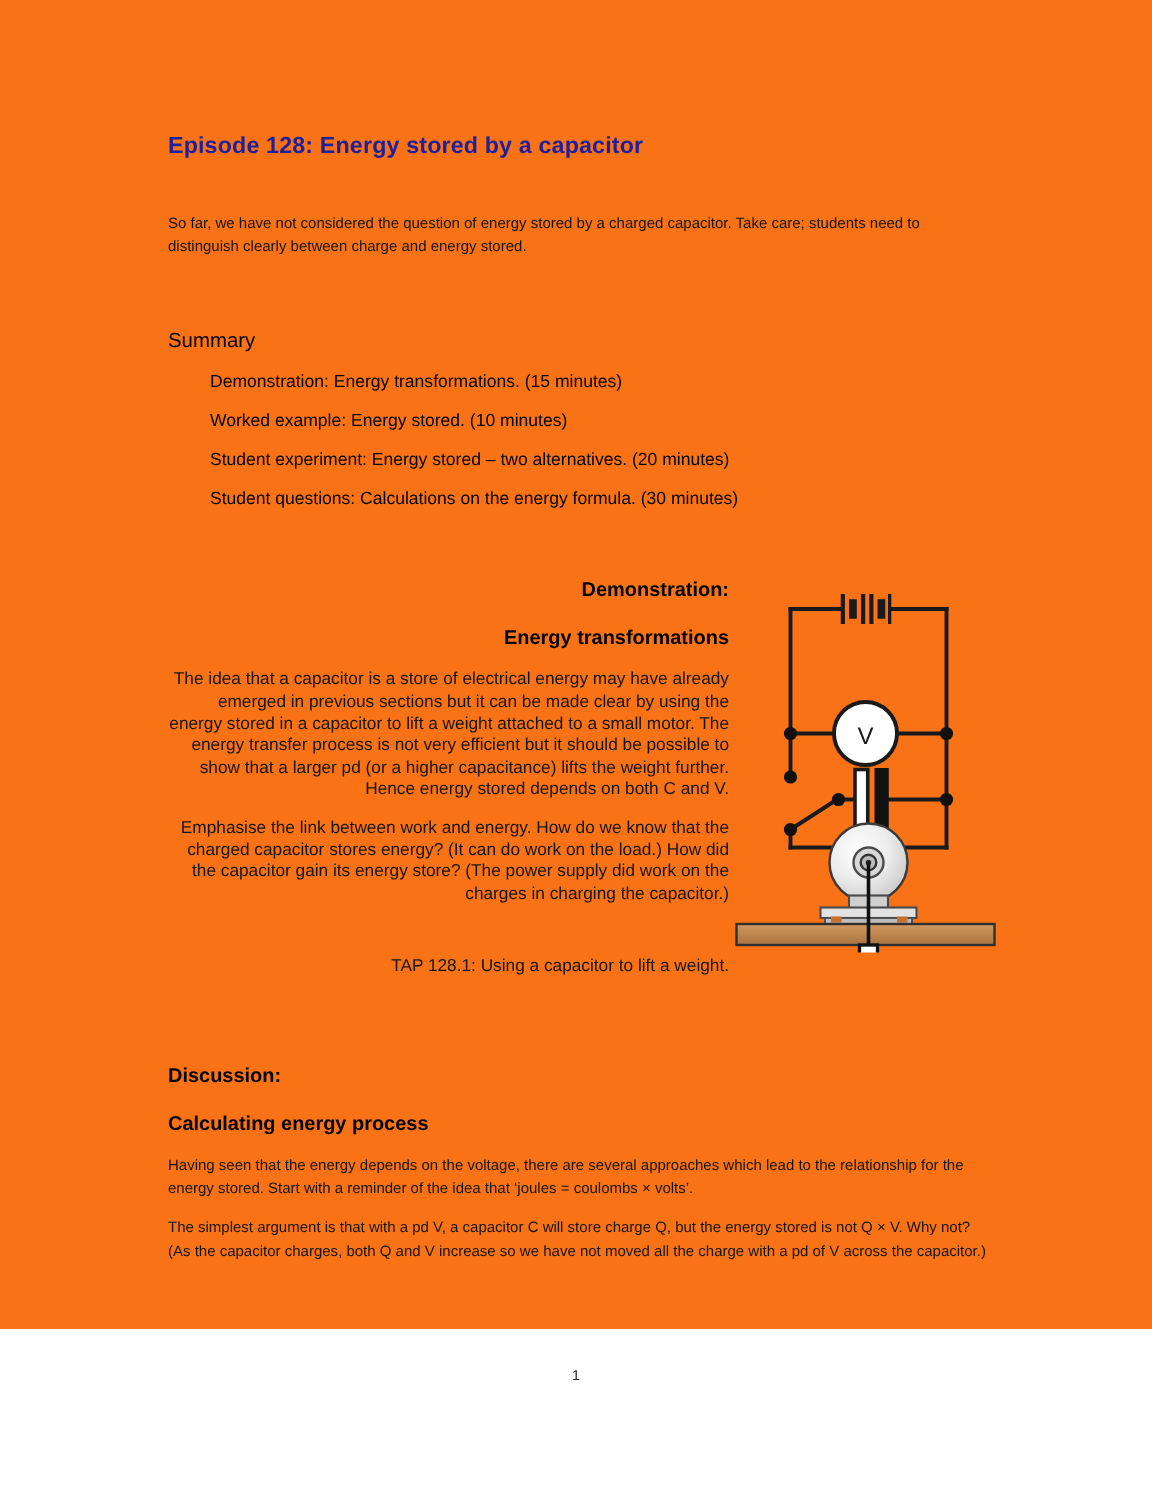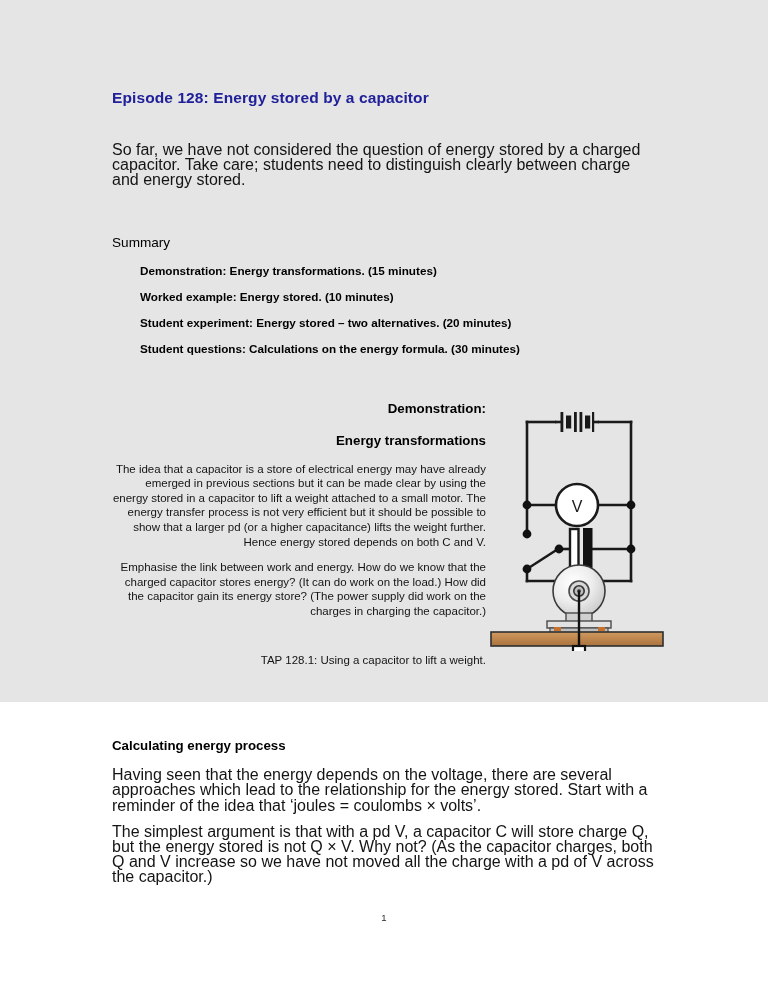--- a/index.html
+++ b/index.html
@@ -14,42 +14,42 @@
     position: relative;
     font-family: "Liberation Sans", sans-serif;
     color: #000000;
     overflow: hidden;
   }
 
   .page {
     position: absolute;
     left: 0; top: 0;
     width: 768px;
-    height: 702px;
-    background: #e5e5e5;
+    height: 886px;
+    background: #f97316;
   }
 
   .content {
     position: absolute;
     left: 112px;
     top: 88px;
     width: 546px;
   }
 
   h1.doc-title {
     font-size: 15.5px;
     font-weight: bold;
     color: #20209A;
     margin: 0 0 0 0;
     letter-spacing: 0.1px;
     line-height: 20px;
   }
 
   p.body-text {
-    font-size: 16px;
+    font-size: 10px;
     line-height: 15.2px;
     margin: 0;
     color: #141414;
   }
 
   .gap-1 { height: 34px; }
   .gap-3 { height: 46px; }
   .gap-4 { height: 12px; }
   .gap-6 { height: 44px; }
   .gap-7 { height: 14px; }
@@ -61,21 +61,21 @@
     line-height: 18px;
     color: #000;
   }
 
   .summary-list {
     margin: 0;
     padding: 0;
   }
   .summary-list .summary-item {
     font-size: 11.7px;
-    font-weight: bold;
+    font-weight: normal;
     line-height: 14px;
     margin-top: 12px;
     color: #000;
     padding-left: 28px;
   }
 
   h3.sub-heading {
     font-size: 13.3px;
     font-weight: bold;
     margin: 0;
@@ -262,20 +262,21 @@
         <p class="body-text">Emphasise the link between work and energy. How do we know that the charged capacitor stores energy? (It can do work on the load.) How did the capacitor gain its energy store? (The power supply did work on the charges in charging the capacitor.)</p>
         <div style="height:34px"></div>
         <p class="body-text tap-line">TAP 128.1: Using a capacitor to lift a weight.</p>
       </div>
 
     </div>
 
     <div style="height:56px"></div>
 
     <div>
+      <h3 class="sub-heading">Discussion:</h3>
       <div class="gap-7"></div>
       <h3 class="sub-heading">Calculating energy process</h3>
       <div class="gap-4"></div>
       <p class="body-text">Having seen that the energy depends on the voltage, there are several approaches which lead to the relationship for the energy stored. Start with a reminder of the idea that ‘joules = coulombs × volts’.</p>
       <div class="para-space"></div>
       <p class="body-text">The simplest argument is that with a pd V, a capacitor C will store charge Q, but the energy stored is not Q × V. Why not? (As the capacitor charges, both Q and V increase so we have not moved all the charge with a pd of V across the capacitor.)</p>
     </div>
 
   </div>
 

